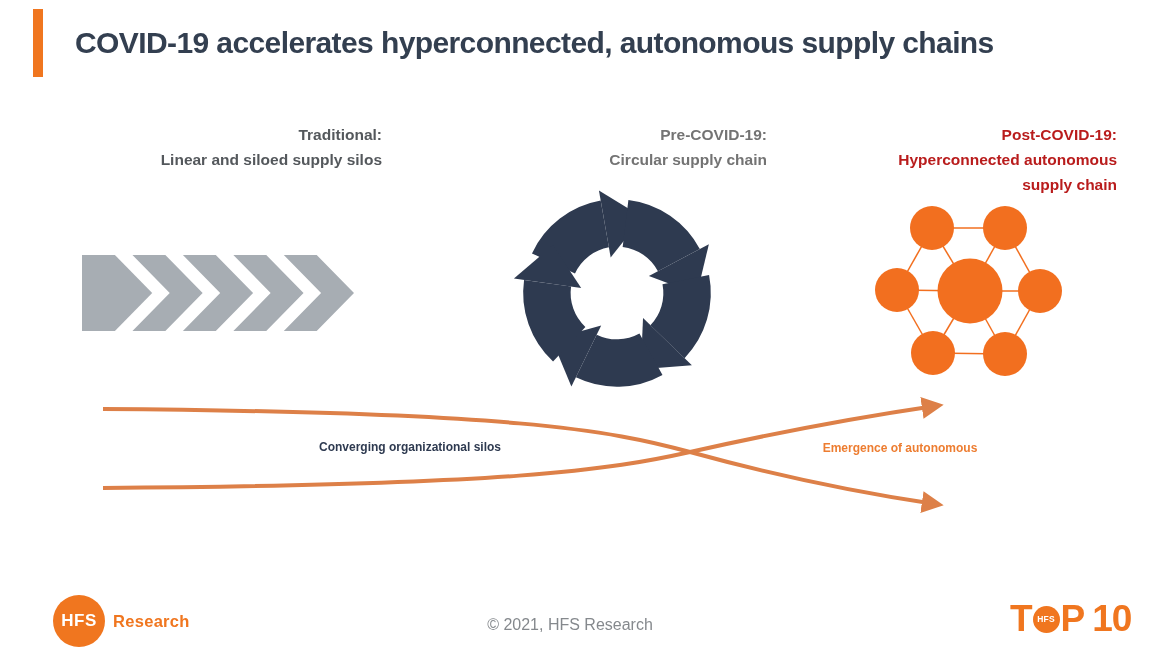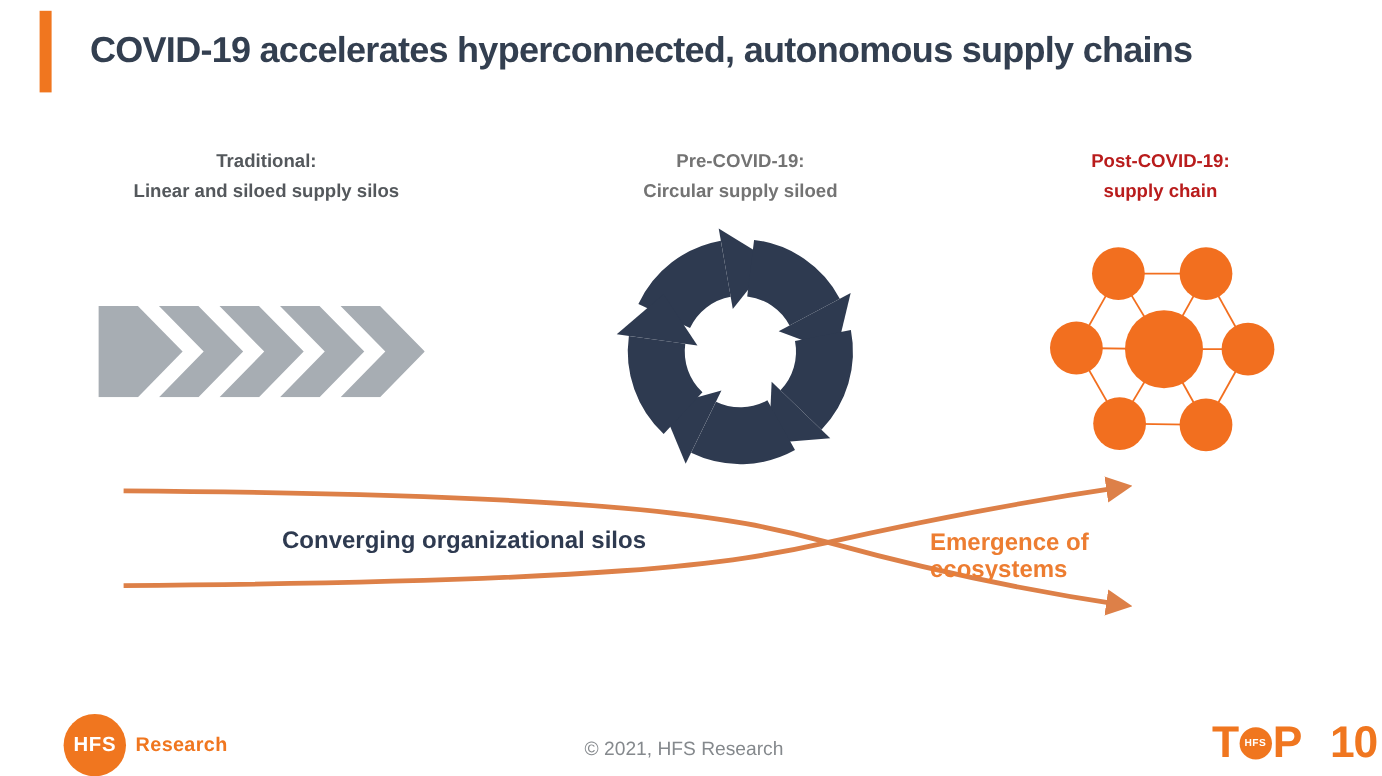--- a/index.html
+++ b/index.html
@@ -11,33 +11,33 @@
     position:absolute; left:33px; top:9px; width:10px; height:68px;
     background:#F0761F;
   }
   .slide-title{
     position:absolute; left:55px; top:26px; width:1080px;
     font-size:30px; font-weight:bold; color:#333F50; letter-spacing:-0.6px;
     white-space:nowrap;
     margin-left:20px;
   }
   .col-heading{
-    position:absolute; top:122px; text-align:center;
+    position:absolute; top:122px; text-align:right;
     font-size:15.5px; font-weight:bold; line-height:25px;
   }
   .col-heading.c1{ left:62px;  width:320px; color:#54585C; }
   .col-heading.c2{ left:467px; width:300px; color:#737373; }
   .col-heading.c3{ left:817px; width:300px; color:#b91c1c; }
   .graphic{ position:absolute; }
   .g-chevrons{ left:82px; top:255px; }
   .g-circular{ left:504px; top:180px; }
   .g-network{ left:867px; top:191px; }
   .g-cross{ left:90px; top:390px; }
   .flow-label{
-    position:absolute; text-align:left; font-weight:bold; font-size:20px;
+    position:absolute; text-align:center; font-weight:bold; font-size:12px;
   }
   .flow-label.left{ left:235px; top:440px; width:350px; color:#2E3A50; }
   .flow-label.right{ left:775px; top:441px; width:250px; color:#ED7D31; }
   .hfs-logo{ position:absolute; left:53px; top:595px; width:220px; height:52px; }
   .hfs-circle{
     position:absolute; left:0; top:0; width:52px; height:52px; border-radius:50%;
     background:#F0761F; color:#ffffff; font-weight:bold; font-size:17px;
     display:flex; align-items:center; justify-content:center; letter-spacing:0.5px;
   }
   .hfs-research{
@@ -52,40 +52,41 @@
     position:absolute; left:1010px; top:599px; height:40px;
     display:flex; align-items:center; color:#F0761F; font-weight:bold;
   }
   .top10 .glyph{ font-size:37px; letter-spacing:-1px; line-height:40px; }
   .top10 .o-circle{
     width:27px; height:27px; border-radius:50%; background:#F0761F;
     color:#ffffff; font-size:8.5px; font-weight:bold;
     display:flex; align-items:center; justify-content:center;
     margin:0 1px; letter-spacing:0.3px;
   }
-  .top10 .num{ margin-left:24px; }
+  .top10 .num{ margin-left:8px; }
 </style>
 </head>
 <body>
 
 <div class="slide">
 
   <div class="accent-bar"></div>
   <div class="slide-title">COVID-19 accelerates hyperconnected, autonomous supply chains</div>
 
   <div class="col-heading c1">
     <div>Traditional:</div>
     <div>Linear and siloed supply silos</div>
   </div>
   <div class="col-heading c2">
     <div>Pre-COVID-19:</div>
-    <div>Circular supply siloed</div>
+    <div>Circular supply chain</div>
   </div>
   <div class="col-heading c3">
     <div>Post-COVID-19:</div>
+    <div>Hyperconnected autonomous</div>
     <div>supply chain</div>
   </div>
 
   <svg class="graphic g-chevrons" width="272" height="76" viewBox="0 0 248 76" preserveAspectRatio="none">
     <g fill="#A7ADB3">
       <path d="M0,0 H30 L64,38 L30,76 H0 Z"></path>
       <path transform="translate(46,0)" d="M0,0 H30 L64,38 L30,76 H0 L34,38 Z"></path>
       <path transform="translate(92,0)" d="M0,0 H30 L64,38 L30,76 H0 L34,38 Z"></path>
       <path transform="translate(138,0)" d="M0,0 H30 L64,38 L30,76 H0 L34,38 Z"></path>
       <path transform="translate(184,0)" d="M0,0 H30 L64,38 L30,76 H0 L34,38 Z"></path>
@@ -147,21 +148,21 @@
     <defs>
       <marker id="arrowhead" viewBox="0 0 10 10" refX="6" refY="5" markerWidth="5.5" markerHeight="5.5" orient="auto-start-reverse">
         <path d="M0,0 L10,5 L0,10 z" fill="#DD8048"></path>
       </marker>
     </defs>
     <path d="M13,19 C420,22 520,40 600,62 C680,84 770,103 845,114" fill="none" stroke="#DD8048" stroke-width="4" marker-end="url(#arrowhead)"></path>
     <path d="M13,98 C420,95 520,80 600,62 C680,44 770,27 845,16" fill="none" stroke="#DD8048" stroke-width="4" marker-end="url(#arrowhead)"></path>
   </svg>
 
   <div class="flow-label left">Converging organizational silos</div>
-  <div class="flow-label right">Emergence of ecosystems</div>
+  <div class="flow-label right">Emergence of autonomous</div>
 
   <div class="hfs-logo">
     <div class="hfs-circle">HFS</div>
     <div class="hfs-research">Research</div>
   </div>
 
   <div class="copyright">© 2021, HFS Research</div>
 
   <div class="top10">
     <span class="glyph">T</span>

